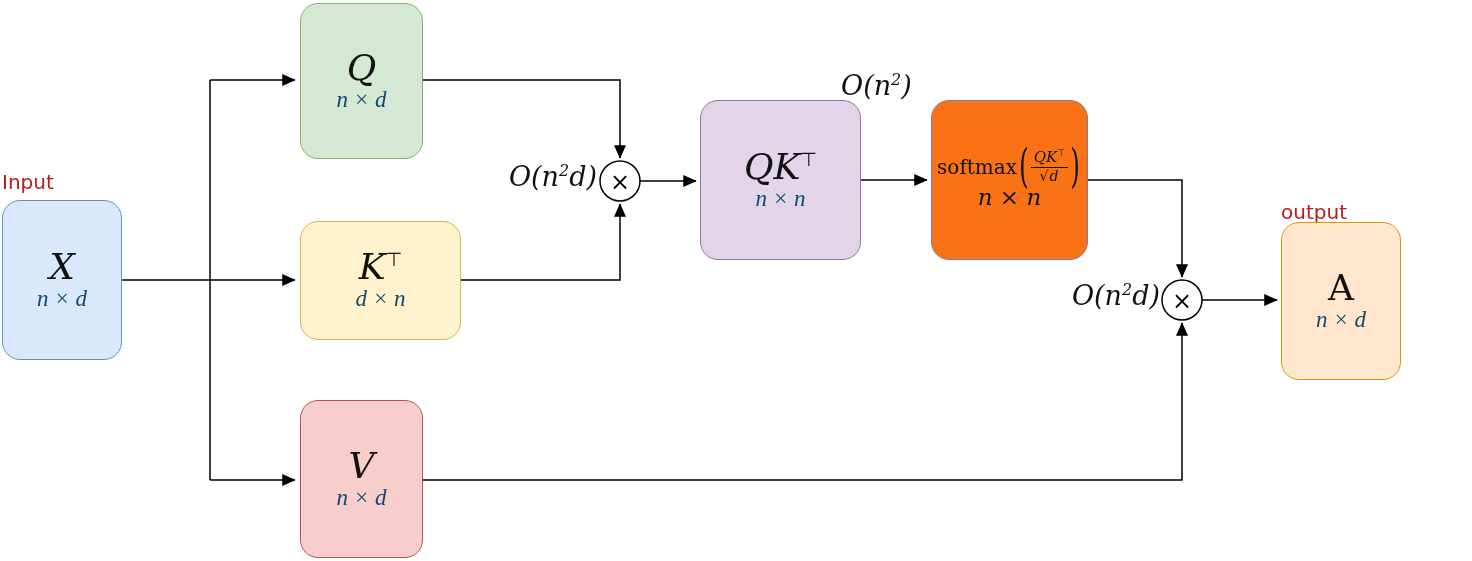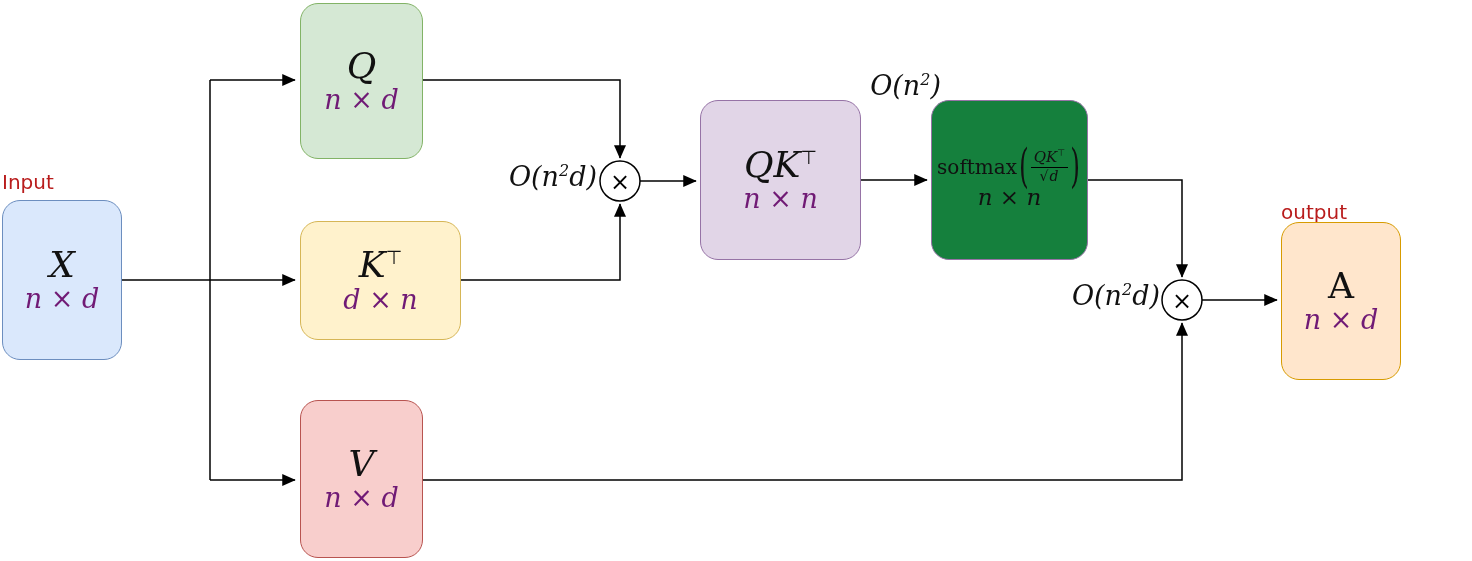--- a/index.html
+++ b/index.html
@@ -19,46 +19,46 @@
     box-sizing: border-box;
     display: flex; flex-direction: column;
     align-items: center; justify-content: center;
     z-index: 1;
   }
   .box-input   { left: 2px;    top: 200px; width: 120px; height: 160px; background: #dae8fc; border-color: #6c8ebf; }
   .box-query   { left: 300px;  top: 3px;   width: 123px; height: 156px; background: #d5e8d4; border-color: #82b366; }
   .box-key     { left: 300px;  top: 221px; width: 161px; height: 119px; background: #fff2cc; border-color: #d6b656; }
   .box-value   { left: 300px;  top: 400px; width: 123px; height: 158px; background: #f8cecc; border-color: #b85450; }
   .box-scores  { left: 700px;  top: 100px; width: 161px; height: 160px; background: #e1d5e7; border-color: #9673a6; }
-  .box-softmax { left: 931px;  top: 100px; width: 157px; height: 160px; background: #15803d; border-color: #9673a6; }
+  .box-softmax { left: 931px;  top: 100px; width: 157px; height: 160px; background: #f97316; border-color: #9673a6; }
   .box-output  { left: 1281px; top: 222px; width: 120px; height: 158px; background: #ffe6cc; border-color: #d79b00; }
 
   .symbol { font-size: 36px; font-style: italic; line-height: 1.05; color: #111; }
   .symbol.upright { font-style: normal; }
   .symbol sup { font-size: 19px; font-style: normal; font-family: "DejaVu Sans", sans-serif; }
-  .dims { font-size: 27px; font-style: italic; line-height: 1.15; color: #701a75; }
+  .dims { font-size: 23px; font-style: italic; line-height: 1.15; color: #0c4a6e; font-family: Liberation Serif, serif; }
   .dims-small { font-size: 23px; font-style: italic; line-height: 1.1; color: #111; margin-top: 1px; }
 
   .caption {
     position: absolute; z-index: 1;
     font-family: "DejaVu Sans", sans-serif;
     font-weight: normal; font-size: 20px;
     color: #b91c1c;
   }
   .caption-input  { left: 2px;    top: 170px; width: 120px; }
   .caption-output { left: 1281px; top: 200px; width: 120px; }
 
   .complexity {
     position: absolute; z-index: 1;
     font-style: italic; font-size: 27px; color: #111;
     white-space: nowrap;
   }
   .complexity sup { font-size: 16px; }
   .cx-matmul1 { left: 450px;  top: 161px; width: 147px; text-align: right; }
-  .cx-scores  { left: 841px;  top: 70px;  width: 100px; text-align: right; }
+  .cx-scores  { left: 841px;  top: 70px;  width: 100px; text-align: left; }
   .cx-matmul2 { left: 1013px; top: 280px; width: 147px; text-align: right; }
 
   .formula { display: flex; align-items: center; font-size: 20px; color: #111; }
   .formula .func { font-style: normal; }
   .formula .paren {
     font-size: 25px; font-style: normal; font-weight: normal;
     transform: scaleY(1.85); margin: 0 2px; display: inline-block;
   }
   .frac { display: flex; flex-direction: column; align-items: center; font-style: italic; }
   .frac .num { font-size: 15px; border-bottom: 1px solid #000; padding: 0 3px 1px; line-height: 1.1; }

